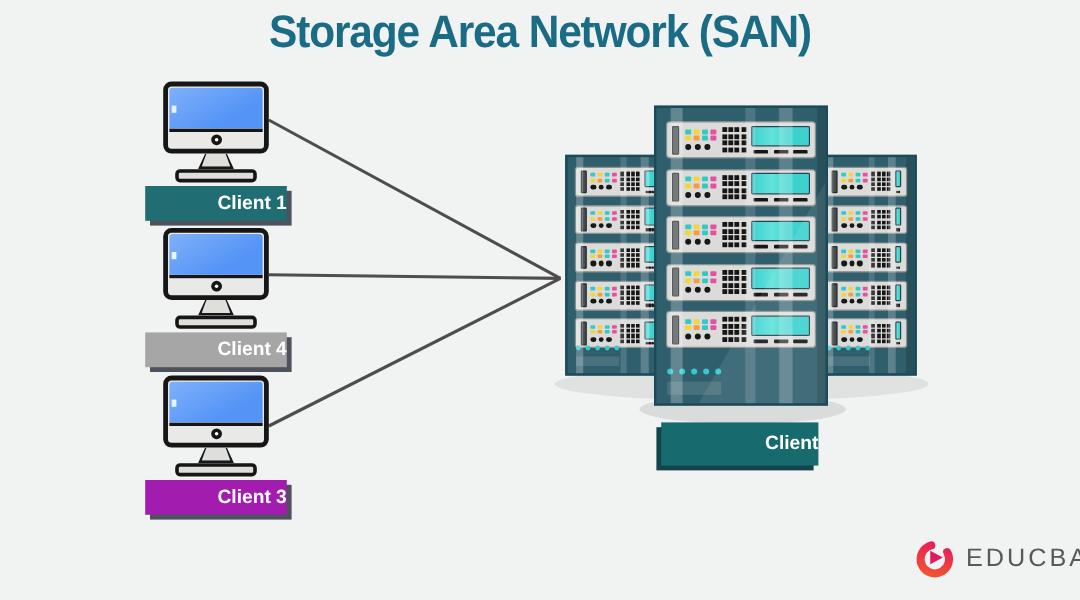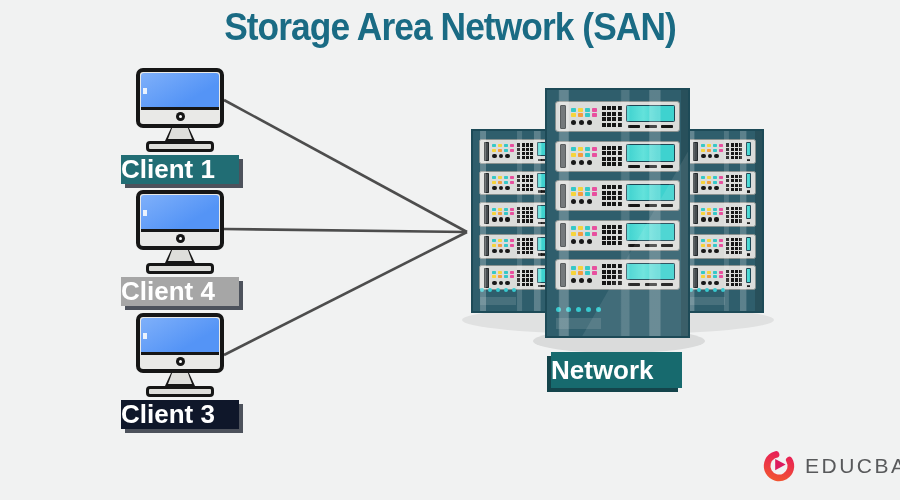--- a/index.html
+++ b/index.html
@@ -33,21 +33,21 @@
   .mon-dot::after{content:'';position:absolute;left:3px;top:3px;width:3px;height:3px;
            background:#fff;border-radius:50%;}
   .mon-stand{position:relative;width:30px;height:13px;margin:0 auto;background:#161616;
              clip-path:polygon(20% 0,80% 0,100% 100%,0 100%);}
   .mon-stand::after{content:'';position:absolute;left:3px;right:3px;top:0;bottom:2px;
              background:#dededb;clip-path:polygon(17% 0,83% 0,100% 100%,0 100%);}
   .mon-base{width:62px;height:5px;margin:0 auto;background:#dededb;border:3px solid #161616;
             border-radius:4px;}
 
   
-  .label{height:29px;line-height:29px;text-align:left;color:#fff;font-size:26px;
+  .label{height:29px;line-height:29px;text-align:right;color:#fff;font-size:16px;
          font-weight:bold;box-shadow:4px 4px 0 #4d525c;}
   .client .label{margin-top:3px;}
   .server-label{position:absolute;left:551px;top:352px;width:131px;height:36px;
          line-height:36px;z-index:3;box-shadow:-4px 4px 0 #14444b;margin:0;}
 
   
   .shadow-wide{position:absolute;left:462px;top:306px;width:312px;height:28px;
          background:#e0e1e1;border-radius:50%;z-index:0;}
   .shadow-center{position:absolute;left:533px;top:329px;width:172px;height:24px;
          background:#dadbdb;border-radius:50%;z-index:2;}
@@ -131,21 +131,21 @@
 
   <div class="client c3">
     <div class="mon">
       <div class="mon-body">
         <div class="mon-screen"></div>
         <div class="mon-dot"></div>
       </div>
       <div class="mon-stand"></div>
       <div class="mon-base"></div>
     </div>
-    <div class="label" style="background-color: #0f172a;">Client 3</div>
+    <div class="label" style="background-color: #a21caf;">Client 3</div>
   </div>
 
   <div class="shadow-wide"></div>
 
   <div class="rack rack-left">
     <div class="units">
         <div class="unit">
           <span class="slot"></span>
           <span class="ledcol">
             <span class="leds">
@@ -873,21 +873,21 @@
           <i></i>
           <i></i>
           <i></i>
           <i></i>
           <i></i>
         </span>
       <span class="vent"></span>
     </div>
   </div>
 
-  <div class="label server-label" style="background-color: rgb(23, 106, 110);">Network</div>
+  <div class="label server-label" style="background-color: rgb(23, 106, 110);">Client</div>
 
   <div class="logo">
     <svg width="38" height="38" viewBox="0 0 40 40">
       <defs>
         <linearGradient id="lg" x1="0" y1="1" x2="1" y2="0">
           <stop offset="0" stop-color="#f2582e"></stop>
           <stop offset="1" stop-color="#e6175c"></stop>
         </linearGradient>
       </defs>
       <circle cx="20" cy="20" r="12.5" fill="none" stroke="url(#lg)" stroke-width="7" stroke-dasharray="62 17" stroke-linecap="round" transform="rotate(-30 20 20)"></circle>

